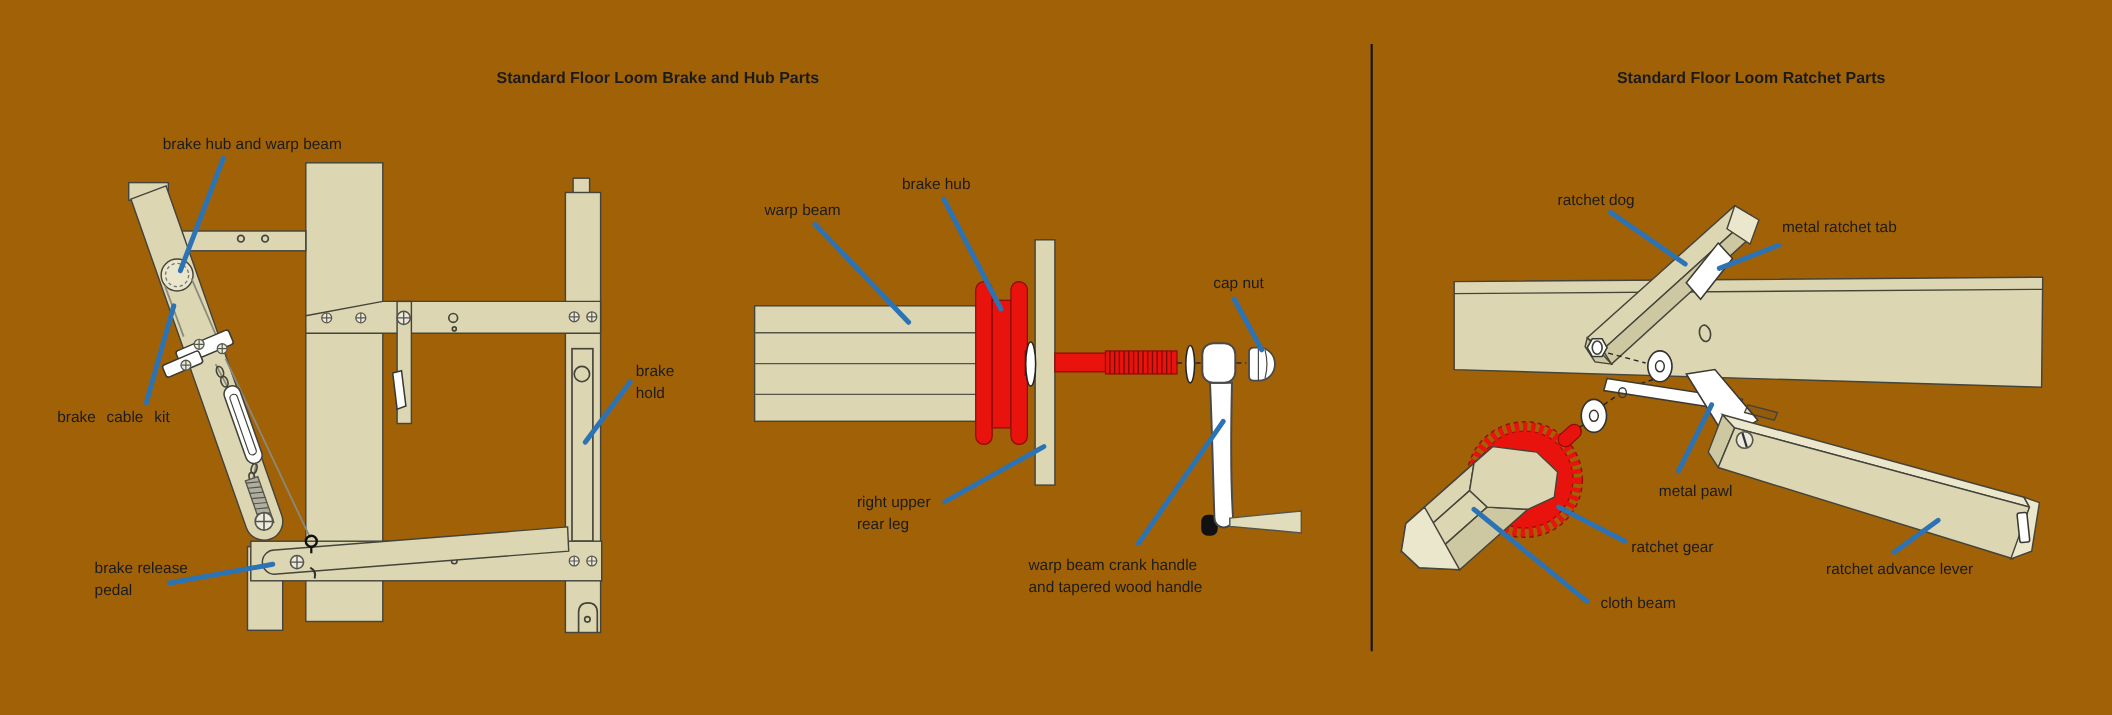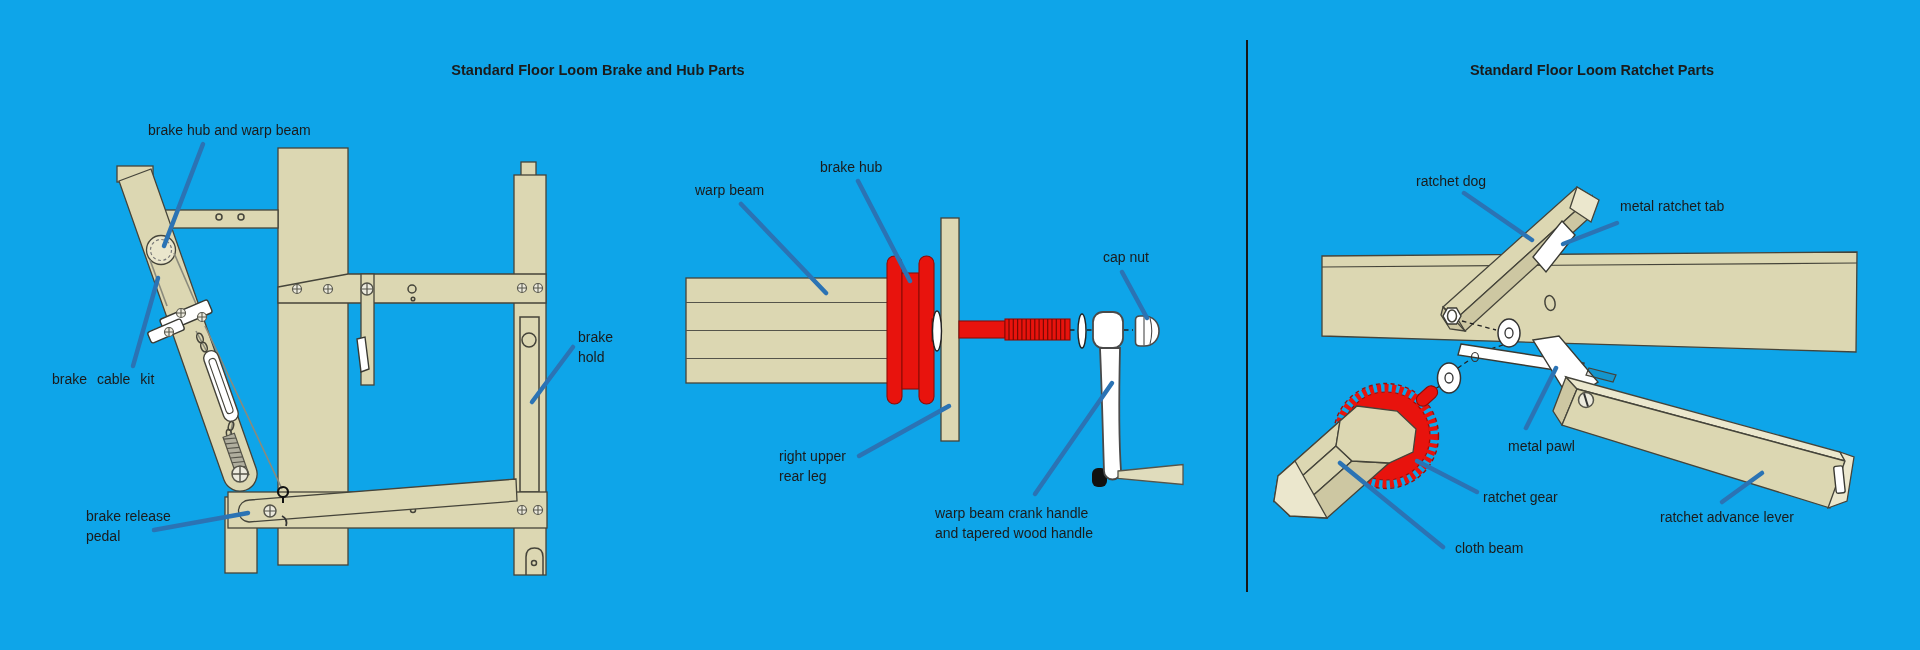--- a/index.html
+++ b/index.html
@@ -1,16 +1,16 @@
 <!DOCTYPE html>
 <html><head>
 <meta charset="utf-8">
 <style>
   html,body{margin:0;padding:0;background:#fff;}
-  .canvas{position:relative;width:1920px;height:650px;background:#0ea5e9;overflow:hidden;
+  .canvas{position:relative;width:1920px;height:650px;background:#a16207;overflow:hidden;
           font-family:"Liberation Sans", sans-serif;}
   svg{position:absolute;left:0;top:0;}
   text{fill:#1b1b1b;font-size:14px;font-family:"Liberation Sans", sans-serif;}
   text.title{font-size:14.5px;font-weight:bold;text-anchor:middle;}
   .wood{fill:#dcd7b2;stroke:#45443a;stroke-width:1.3;}
   .woodL{fill:#ebe7cd;stroke:#45443a;stroke-width:1.3;}
   .woodD{fill:#cdc7a2;stroke:#45443a;stroke-width:1.3;}
   .metal{fill:#ffffff;stroke:#3a3a33;stroke-width:1.4;}
   .red{fill:#e8130d;stroke:#8e0b06;stroke-width:1.1;}
   .hole{fill:none;stroke:#45443a;stroke-width:1.5;}

